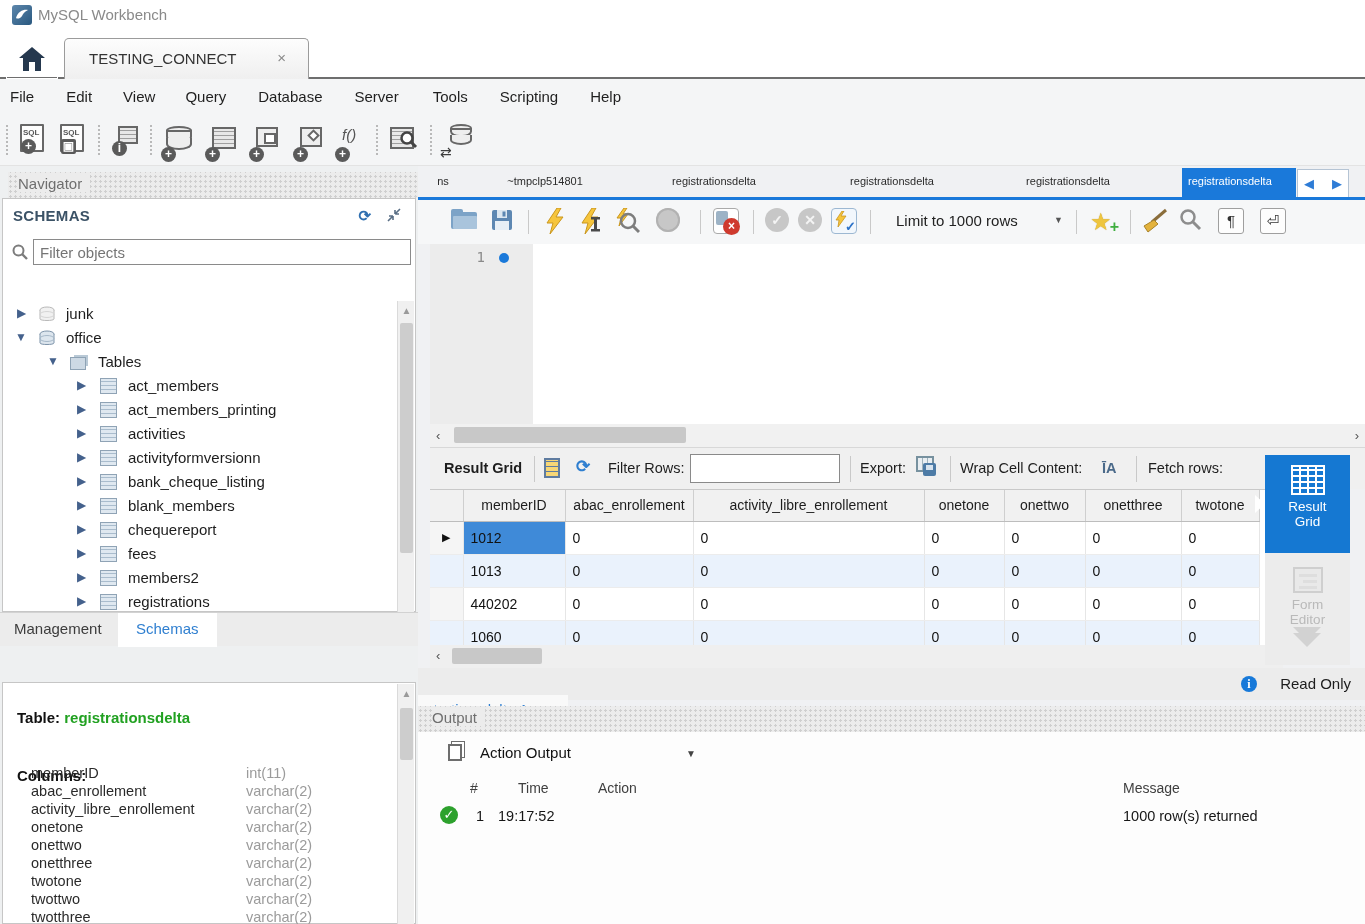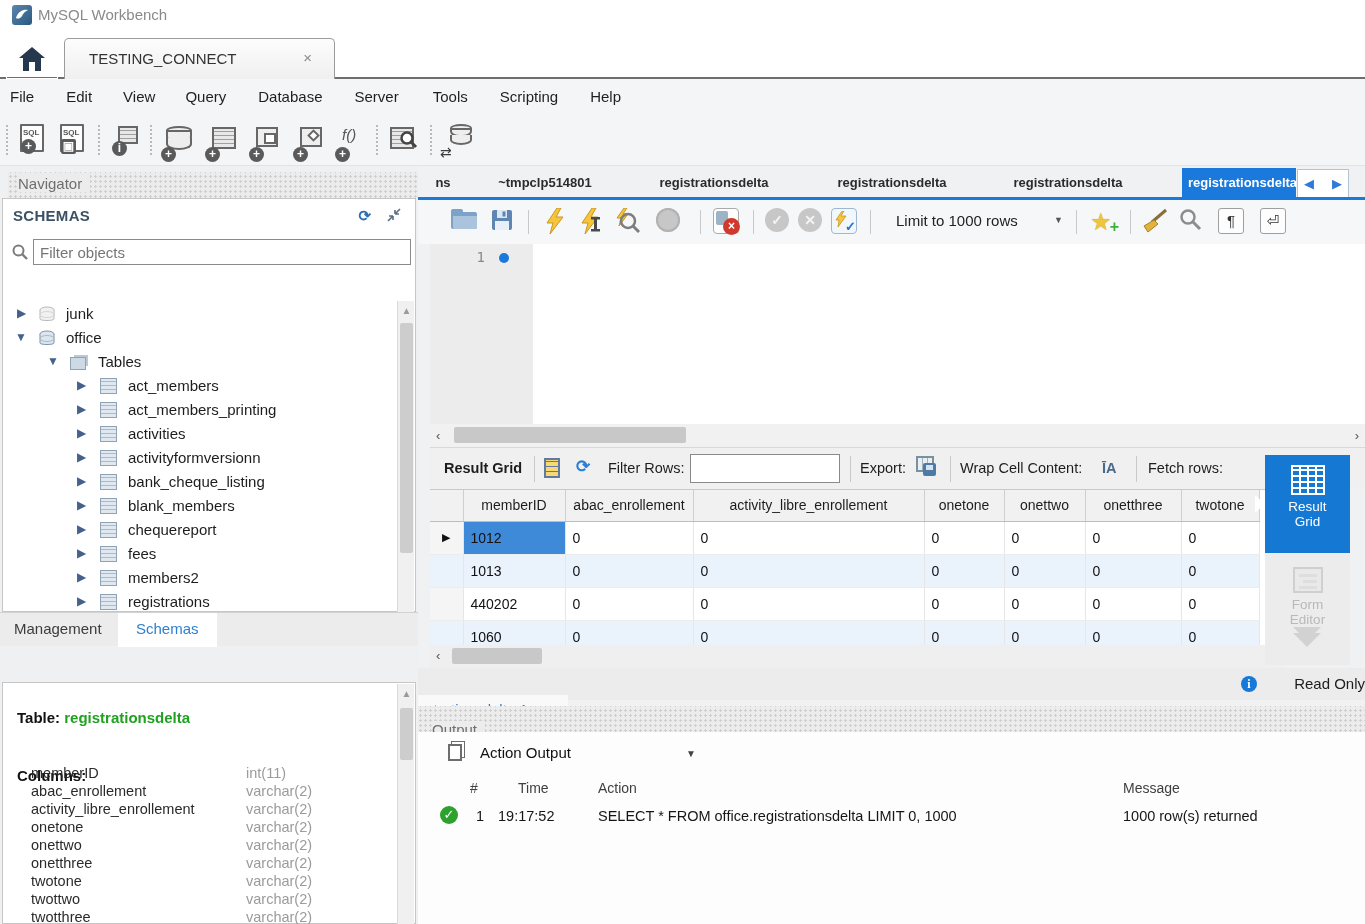--- a/index.html
+++ b/index.html
@@ -11,21 +11,21 @@
   
   .titlebar { left:0; top:0; width:1365px; height:30px; background:#fff; }
   .app-title { left:38px; top:6px; color:#8a8a8a; font-size:15px; }
   .logo { left:12px; top:5px; width:20px; height:20px; border-radius:3px;
           background:linear-gradient(135deg,#5d87ac,#29587f); }
   .logo svg { position:absolute; left:2px; top:2px; }
 
   
   .tabstrip { left:0; top:30px; width:1365px; height:49px; background:#fff; border-bottom:2px solid #6e6e6e; }
   .home-tab { left:6px; top:8px; width:52px; height:41px; border:1px solid #fff; text-align:center; }
-  .conn-tab { left:64px; top:8px; width:271px; height:41px; background:linear-gradient(#fdfdfd,#efefef);
+  .conn-tab { left:64px; top:8px; width:245px; height:41px; background:linear-gradient(#fdfdfd,#efefef);
               border:1px solid #9b9b9b; border-bottom:none; border-radius:5px 5px 0 0; }
   .conn-tab .lbl { position:absolute; left:24px; top:11px; font-size:15px; color:#333; }
   .conn-tab .x { position:absolute; right:22px; top:10px; color:#8a8a8a; font-size:15px; }
 
   
   .menubar { left:0; top:79px; width:1365px; height:36px; background:#f4f5f6; }
   .menubar span { display:inline-block; margin-top:9px; color:#1f1f1f; font-size:15px; }
   .toolbar { left:0; top:115px; width:1365px; height:51px; background:#f4f5f6; border-bottom:1px solid #e3e3e3; }
   .tbtn { position:absolute; top:9px; width:34px; height:34px; }
   .tsep { position:absolute; top:10px; width:2px; height:30px;
@@ -73,21 +73,21 @@
   
   .info-table-label { position:absolute; left:14px; font-weight:bold; color:#111; font-size:15px; }
   .info-table-name { color:#21a121; }
   .info-cols-label { position:absolute; left:14px; font-weight:bold; color:#111; font-size:15px;margin-top:22px; }
   .icol-name { position:absolute; left:28px; color:#2a2a2a; font-size:14.5px; }
   .icol-type { position:absolute; left:243px; color:#9b9b9b; font-size:14.5px; }
 
   
   .main { left:418px; top:166px; width:947px; height:758px; background:#f0f1f3; }
   .qtabs { position:absolute; left:0; top:2px; width:947px; height:30px; }
-  .qtab { position:absolute; top:0; height:30px; font-size:13px; color:#2b2b2b; padding-top:7px; text-align:center;font-weight:bold; }
+  .qtab { position:absolute; top:0; height:30px; font-size:11px; color:#2b2b2b; padding-top:7px; text-align:center; }
   .qtab.active { background:#1a79da; color:#fff; overflow:hidden; white-space:nowrap; padding-left:6px; text-align:left; }
   .blue-line { position:absolute; left:0; top:31px; width:947px; height:3px; background:#1a79da; }
   .tabnav { position:absolute; right:16px; top:1px; width:52px; height:29px; background:#fff; border:1px solid #b5c4d4; }
   .tabnav span { color:#2e7cd6; font-size:13px; position:absolute; top:6px; }
 
   
   .etb { position:absolute; left:0; top:34px; width:947px; height:44px; background:#f6f7f8; }
   .e-ic { position:absolute; top:8px; width:26px; height:26px; }
   .esep { position:absolute; top:10px; width:1px; height:24px; background:#c9c9c9; }
   .limit { position:absolute; left:478px; top:12px; font-size:15px; color:#222; }
@@ -142,28 +142,28 @@
   .chev { position:absolute; left:28px; top:178px; width:0; height:0; border-left:14px solid transparent;
           border-right:14px solid transparent; border-top:14px solid #d2d2d2; }
   .chev:before { content:""; position:absolute; left:-14px; top:-20px; width:0; height:0;
                  border-left:14px solid transparent; border-right:14px solid transparent; border-top:14px solid #d2d2d2; }
 
   
   .restabs { position:absolute; left:0; top:502px; width:947px; height:32px; background:#ececec; }
   .restab { position:absolute; left:0; top:0; height:32px; width:150px; background:#f9f9f9; color:#2f7fd0;
             font-size:15px; padding:6px 8px 0 8px;margin-top:27px; }
   .restab .x { color:#8a8a8a; margin-left:8px; font-size:14px; }
-  .readonly { position:absolute; right:0; top:7px; color:#1d1d1d; font-size:15px; }
+  .readonly { position:absolute; right:14px; top:7px; color:#1d1d1d; font-size:15px; }
   .info-i { position:absolute; right:108px; top:8px; width:16px; height:16px; border-radius:50%; background:#1779d9;
             color:#fff; font-size:12px; font-weight:bold; text-align:center; line-height:16px; font-family:"Liberation Serif",serif; }
 
   
   .output-hd { position:absolute; left:0; top:540px; width:947px; height:26px; background:#ececec; color:#6f6f6f; font-size:15px;
                background-image:radial-gradient(#cfcfcf 1px, transparent 1.2px); background-size:5px 5px; background-position:0 2px; }
-  .output-hd b { position:absolute; left:14px; top:15px; font-weight:normal; background:#ececec; padding-right:8px; }
+  .output-hd b { position:absolute; left:14px; top:3px; font-weight:normal; background:#ececec; padding-right:8px; }
   .out-body { position:absolute; left:0; top:566px; width:947px; height:192px; background:#fdfdfd; }
   .stack-ic { position:absolute; left:30px; top:12px; width:14px; height:17px; border:2px solid #6d6d6d; background:#fff;
               box-shadow:3px -3px 0 -1px #fff, 3px -3px 0 0 #6d6d6d; }
   .act-out { position:absolute; left:62px; top:12px; font-size:15px; color:#111; }
   .act-dd { position:absolute; left:268px; top:16px; font-size:10px; color:#444; }
   .out-h { position:absolute; top:48px; color:#3f3f3f; font-size:14px; }
   .out-r { position:absolute; top:76px; color:#161616; font-size:14.5px; }
   .ok-ic { position:absolute; left:22px; top:74px; width:18px; height:18px; border-radius:50%; background:#2da12d;
            color:#fff; text-align:center; font-size:13px; line-height:18px; }
 </style>
@@ -650,18 +650,17 @@
       <div class="act-dd">▼</div>
 
       <div class="out-h" style="left:52px">#</div>
       <div class="out-h" style="left:100px">Time</div>
       <div class="out-h" style="left:180px">Action</div>
       <div class="out-h" style="left:705px">Message</div>
 
       <div class="ok-ic">✓</div>
       <div class="out-r" style="left:58px">1</div>
       <div class="out-r" style="left:80px">19:17:52</div>
-      <div class="out-r" style="left:180px">SELECT * FROM office.registrationsdelta LIMIT 0, 1000</div>
       <div class="out-r" style="left:705px">1000 row(s) returned</div>
 
     </div>
   </div>
 </div>
 
 </body></html>

